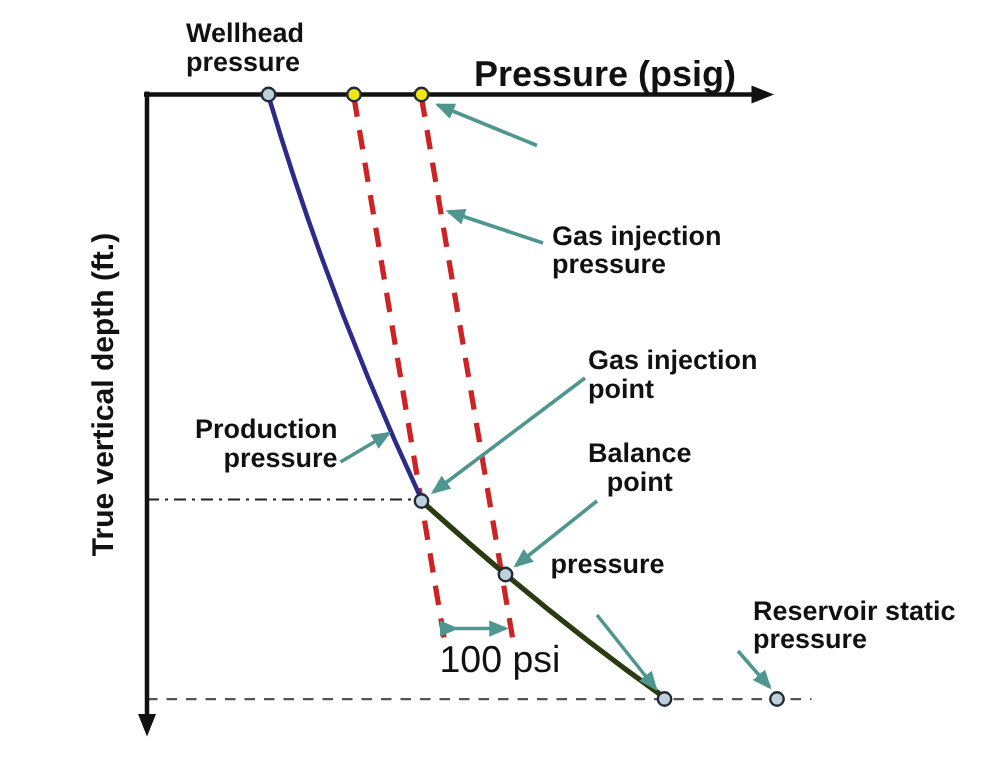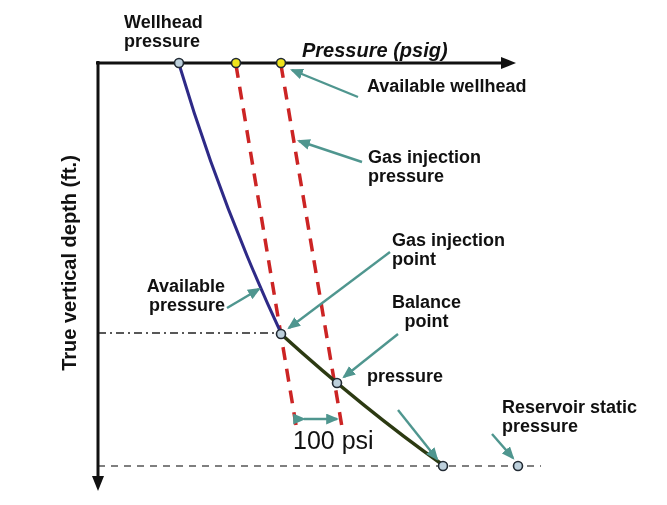--- a/index.html
+++ b/index.html
@@ -8,21 +8,21 @@
     font-family:"Liberation Sans", sans-serif;color:#111;overflow:hidden;
   }
   #diagram-svg{position:absolute;left:0;top:0;}
   .lbl{
     position:absolute;font-weight:bold;font-size:18px;line-height:19px;
     white-space:nowrap;color:#111;
   }
   .lbl span{display:block;}
   .lbl.right{text-align:right;}
   .lbl.center{text-align:left;}
-  #axis-x-title{left:302px;top:39px;font-size:20px;line-height:22px;font-style:italic;}
+  #axis-x-title{left:316px;top:39px;font-size:24px;line-height:22px;}
   #axis-y-title{
     left:-66px;top:251px;width:270px;height:24px;font-size:20px;line-height:24px;
     text-align:center;transform:rotate(-90deg);
   }
   #label-wellhead{left:124px;top:13px;}
   #label-available{left:367px;top:77px;}
   #label-gas-injection-pressure{left:368px;top:148px;}
   #label-gas-injection-point{left:392px;top:231px;}
   #label-balance-point{left:392px;top:293px;text-align:center;}
   #label-bottom-hole{left:367px;top:367px;}
@@ -76,21 +76,20 @@
 
   <div class="lbl" id="axis-x-title">Pressure (psig)</div>
   <div class="lbl" id="axis-y-title">True vertical depth (ft.)</div>
 
   <div class="lbl" id="label-wellhead">
     <span>Wellhead</span>
     <span>pressure</span>
   </div>
 
   <div class="lbl" id="label-available">
-    <span>Available wellhead</span>
   </div>
 
   <div class="lbl" id="label-gas-injection-pressure">
     <span>Gas injection</span>
     <span>pressure</span>
   </div>
 
   <div class="lbl" id="label-gas-injection-point">
     <span>Gas injection</span>
     <span>point</span>
@@ -104,19 +103,19 @@
   <div class="lbl" id="label-bottom-hole">
     <span>pressure</span>
   </div>
 
   <div class="lbl" id="label-reservoir-static">
     <span>Reservoir static</span>
     <span>pressure</span>
   </div>
 
   <div class="lbl right" id="label-production">
-    <span>Available</span>
+    <span>Production</span>
     <span>pressure</span>
   </div>
 
   <div class="lbl center" id="label-psi-gap">100 psi</div>
 
 </div>
 
 </body></html>

